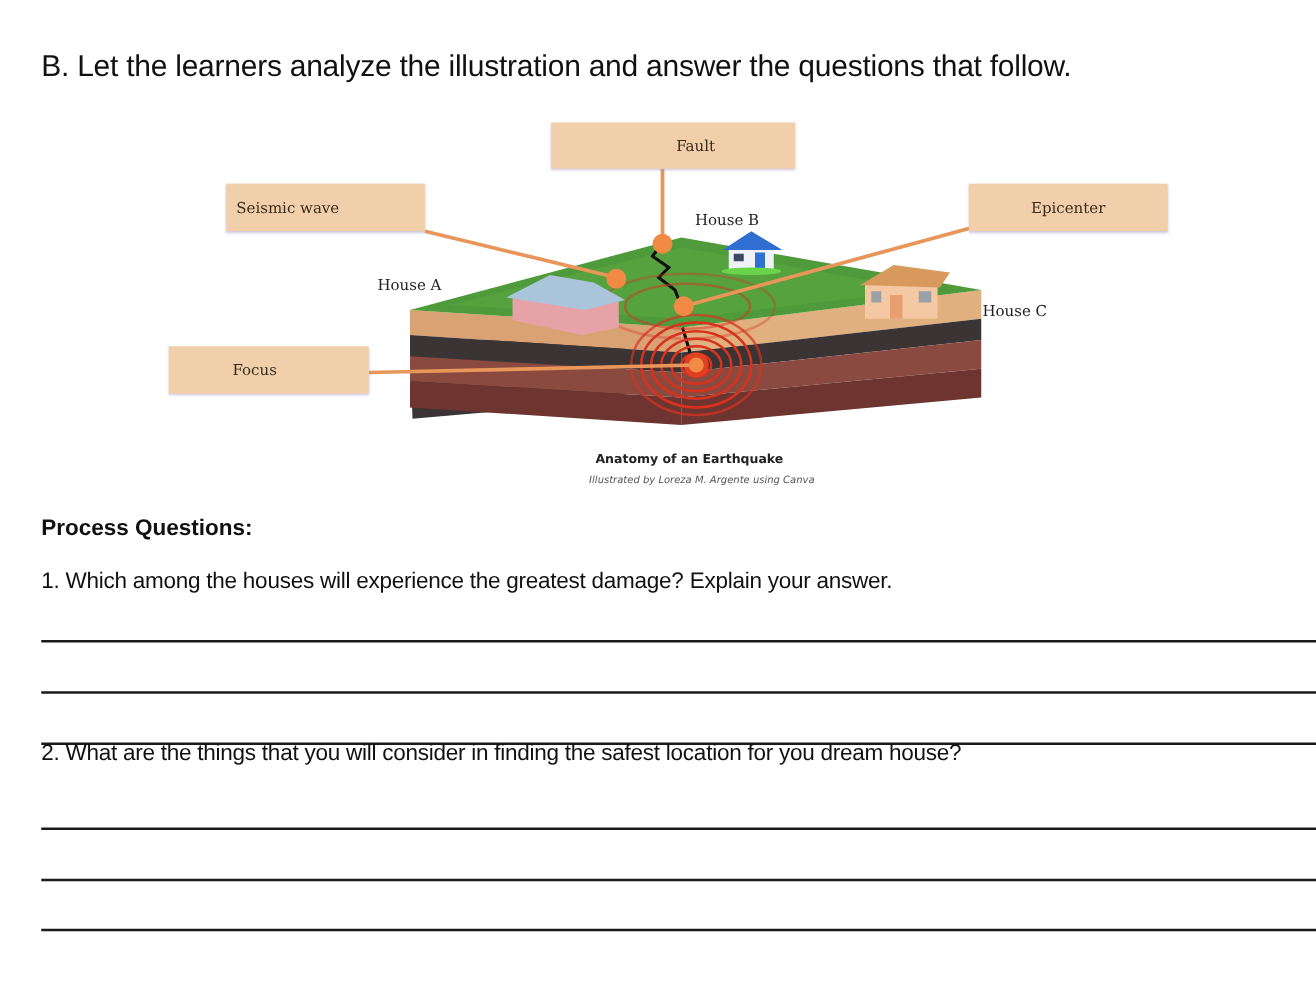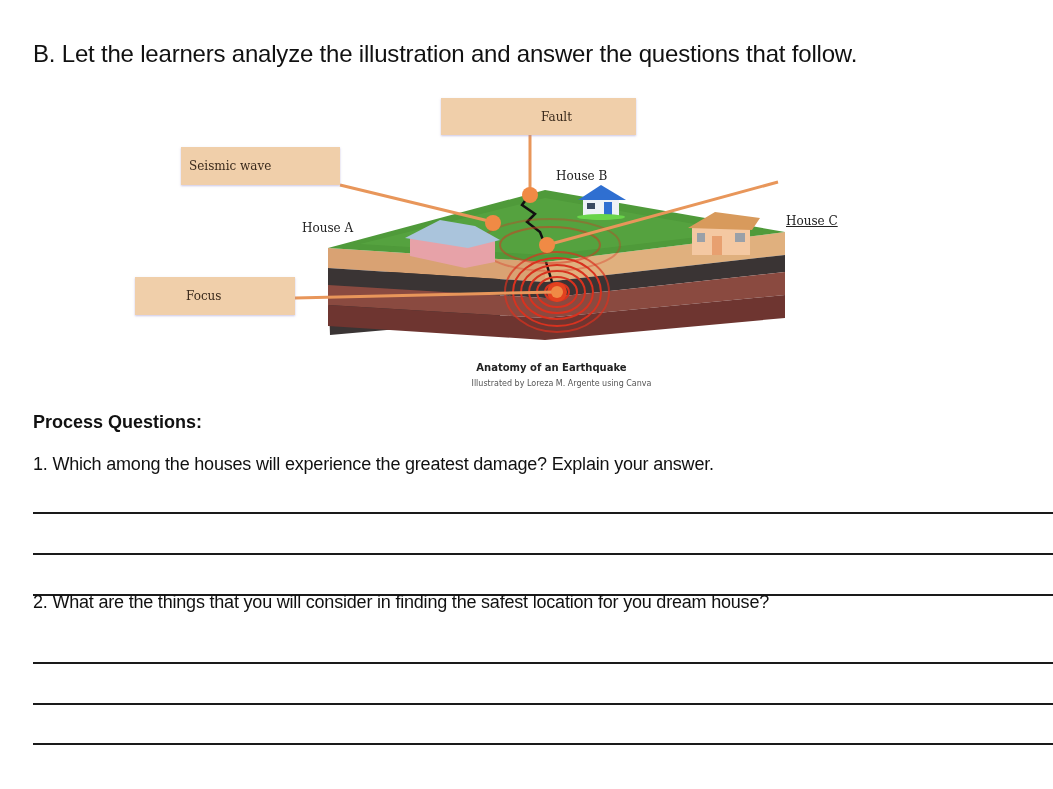--- a/index.html
+++ b/index.html
@@ -2,21 +2,21 @@
 <html><head>
 <meta charset="utf-8">
 <style>
   html, body { margin: 0; padding: 0; background: #ffffff; }
   body { width: 1053px; height: 789px; position: relative; overflow: hidden; font-family: "Liberation Sans", sans-serif; color: #111; }
   .instruction { position: absolute; left: 33px; top: 40px; font-size: 24px; letter-spacing: -0.2px; }
   .illus { position: absolute; left: 0; top: 90px; width: 1053px; height: 310px; }
   .label-box { position: absolute; background: #f0cfaa; box-shadow: 0 1px 2px rgba(150,140,200,0.5); font-family: "DejaVu Serif", serif; font-size: 12px; color: #3a2a1c; display: flex; align-items: center; }
   .house-label { position: absolute; font-family: "DejaVu Serif", serif; font-size: 12px; color: #222; text-align: right; }
   .caption-title { position: absolute; left: 0; width: 1053px; top: 362px; text-align: center; font-family: "DejaVu Sans", sans-serif; font-weight: bold; font-size: 10px; color: #222; padding-left: 50px; box-sizing: border-box; }
-  .caption-credit { position: absolute; left: 0; width: 1053px; top: 379px; text-align: center; font-family: "DejaVu Sans", sans-serif; font-size: 8px; color: #555; padding-left: 70px; box-sizing: border-box; }
+  .caption-credit { position: absolute; left: 0; width: 1053px; top: 379px; text-align: center; font-family: "DejaVu Sans", sans-serif; font-style: italic; font-size: 8px; color: #555; padding-left: 70px; box-sizing: border-box; }
   .section-head { position: absolute; left: 33px; top: 412px; font-size: 18px; font-weight: bold; }
   .question { position: absolute; left: 33px; font-size: 18px; letter-spacing: -0.2px; }
   .answer-line { position: absolute; left: 33px; width: 1020px; height: 2px; background: #1a1a1a; }
 </style>
 </head>
 <body>
 
 <div class="instruction">B. Let the learners analyze the illustration and answer the questions that follow.</div>
 
 <div class="illus">
@@ -87,27 +87,30 @@
     </g>
   </svg>
 
   
   <div class="label-box" style="left:441px; top:8px; width:159px; height:37px; justify-content:center; position:absolute;padding-left:36px;">
     <span>Fault</span>
   </div>
   <div class="label-box" style="left:181px; top:57px; width:159px; height:38px; padding-left:8px; box-sizing:border-box;">
     <span>Seismic wave</span>
   </div>
+  <div class="label-box" style="left:775px; top:57px; width:159px; height:38px; justify-content:center;">
+    <span>Epicenter</span>
+  </div>
   <div class="label-box" style="left:135px; top:187px; width:160px; height:38px; padding-left:51px; box-sizing:border-box;">
     <span>Focus</span>
   </div>
 
   <div class="house-label" style="left:302px; top:131px;">House A</div>
   <div class="house-label" style="left:556px; top:79px;">House B</div>
-  <div class="house-label" style="left:786px; top:124px;text-decoration:underline;">House C</div>
+  <div class="house-label" style="left:786px; top:152px;">House C</div>
 </div>
 
 <div class="caption-title">Anatomy of an Earthquake</div>
 <div class="caption-credit">Illustrated by Loreza M. Argente using Canva</div>
 
 <div class="section-head">Process Questions:</div>
 
 <div class="question" style="top:454px;">1. Which among the houses will experience the greatest damage? Explain your answer.</div>
 <div class="answer-line" style="top:512px;"></div>
 <div class="answer-line" style="top:553px;"></div>

